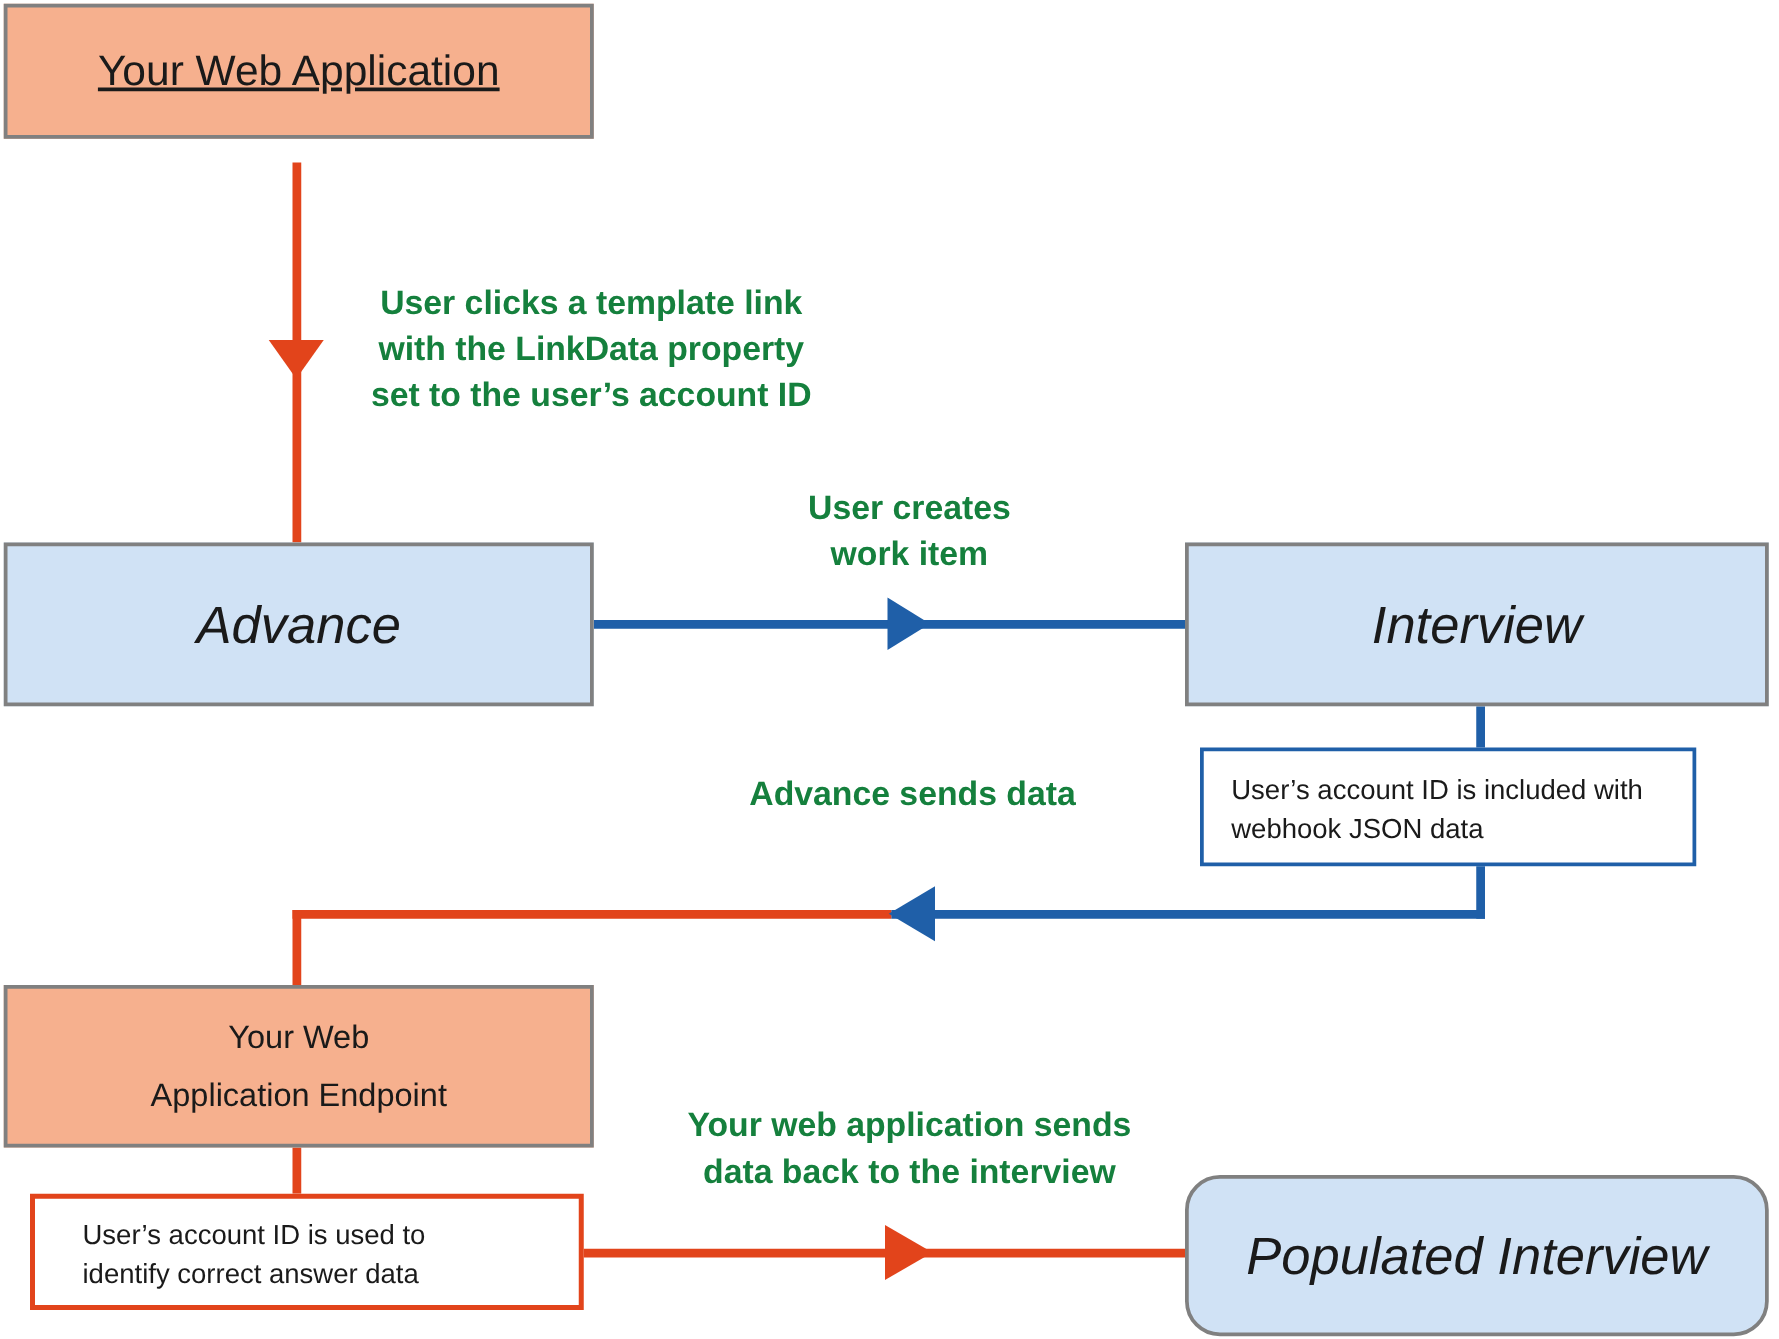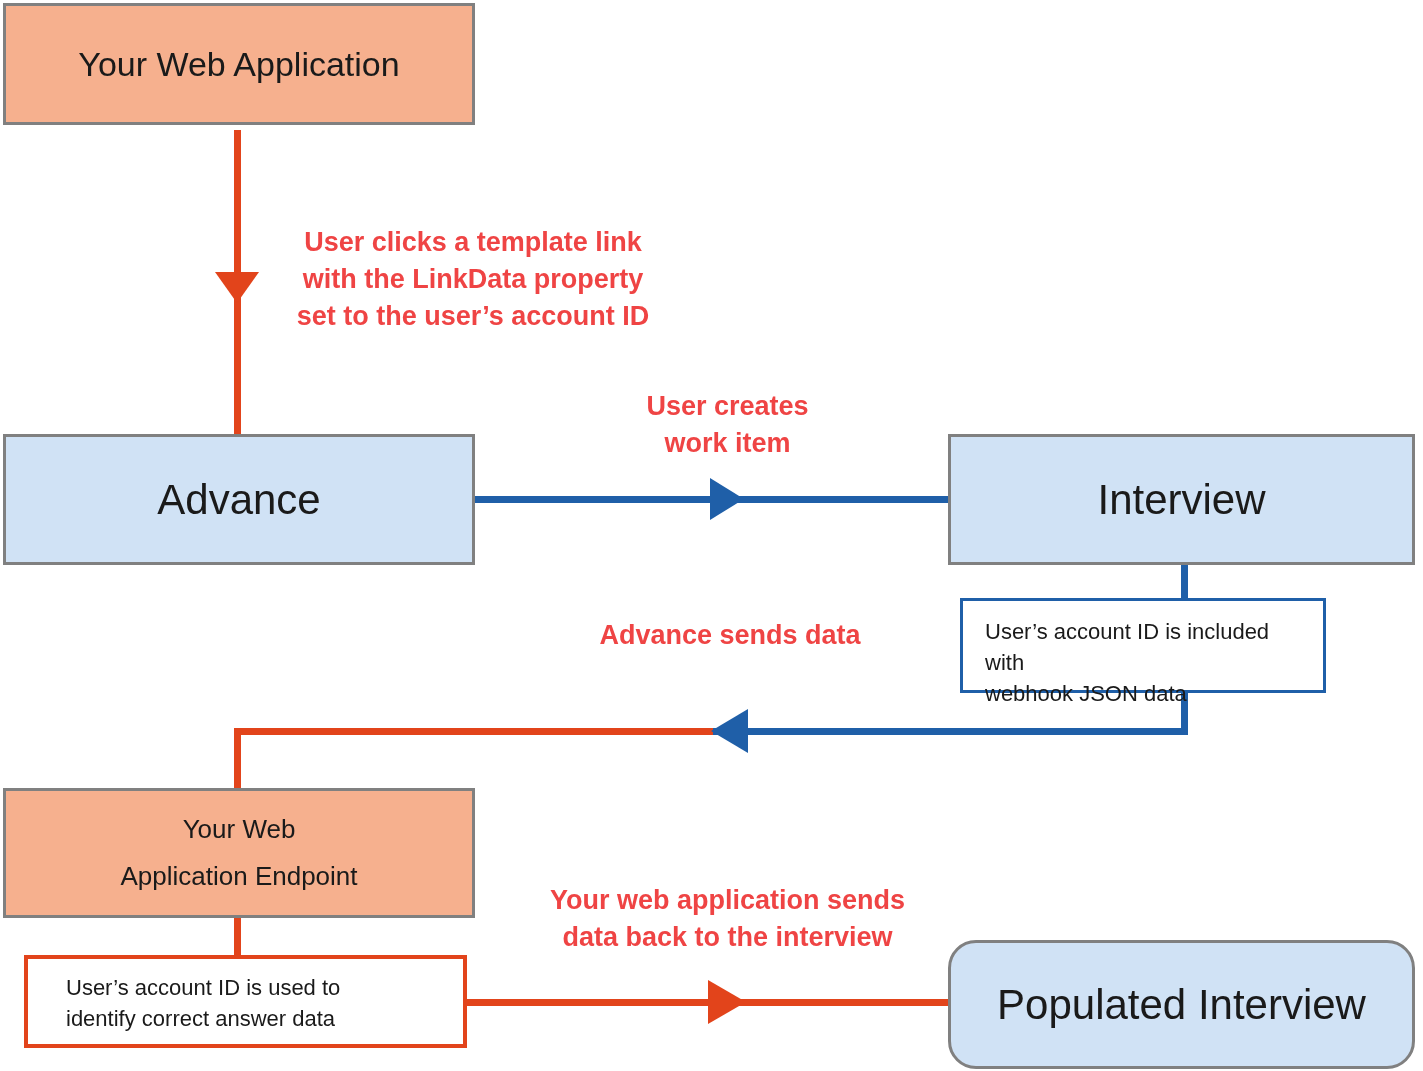--- a/index.html
+++ b/index.html
@@ -31,21 +31,21 @@
     display: flex;
     flex-direction: column;
     align-items: center;
     justify-content: center;
     text-align: center;
     color: var(--text);
   }
   .box.salmon { background: var(--box-salmon); }
   .box.blue   { background: var(--box-blue); }
   .box.f34 { font-size: 34px; }
-  .box.f42 { font-size: 42px; }
+  .box.f42 { font-size: 42px; font-style: italic; }
   .box.f33 { font-size: 26px; line-height: 47px; }
 
   .note {
     position: absolute;
     box-sizing: border-box;
     background: var(--note-background);
     font-size: 22px;
     line-height: 31px;
     color: var(--text);
   }
@@ -57,21 +57,21 @@
   .line.blue { background: var(--line-blue); }
 
   .arrowhead { position: absolute; width: 0; height: 0; }
 
   .flow-label {
     position: absolute;
     text-align: center;
     font-weight: bold;
     font-size: 27px;
     line-height: 37px;
-    color: #ef4444;
+    color: #15803d;
   }
 </style>
 </head>
 <body>
 
 <div class="diagram">
 
   <div class="line red" style="left:234px; top:130px; width:7px; height:304px;"></div>
   <div class="arrowhead" style="left:215px; top:272px; border-left:22px solid transparent; border-right:22px solid transparent; border-top:31px solid var(--line-red);"></div>
 
@@ -82,42 +82,42 @@
   <div class="line blue" style="left:713px; top:728px; width:475px; height:7px;"></div>
   <div class="line red" style="left:234px; top:728px; width:479px; height:7px;"></div>
   <div class="arrowhead" style="left:711px; top:709px; border-top:22px solid transparent; border-bottom:22px solid transparent; border-right:37px solid var(--line-blue);"></div>
   <div class="line red" style="left:234px; top:728px; width:7px; height:62px;"></div>
 
   <div class="line red" style="left:234px; top:918px; width:7px; height:37px;"></div>
 
   <div class="line red" style="left:457px; top:999px; width:491px; height:7px;"></div>
   <div class="arrowhead" style="left:708px; top:980px; border-top:22px solid transparent; border-bottom:22px solid transparent; border-left:38px solid var(--line-red);"></div>
 
-  <div class="box salmon f34" style="left:3px; top:3px; width:472px; height:122px;">
+  <div class="box salmon f34" style="left:3px; top:3px; width:472px; height:108px;text-decoration:underline;">
     <span>Your Web Application</span>
   </div>
 
   <div class="box blue f42" style="left:3px; top:434px; width:472px; height:131px;">
     <span>Advance</span>
   </div>
 
   <div class="box blue f42" style="left:948px; top:434px; width:467px; height:131px;">
     <span>Interview</span>
   </div>
 
   <div class="box salmon f33" style="left:3px; top:788px; width:472px; height:130px;">
     <span>Your Web</span>
     <span>Application Endpoint</span>
   </div>
 
   <div class="box blue f42" style="left:948px; top:940px; width:467px; height:129px;border-radius:28px;">
     <span>Populated Interview</span>
   </div>
 
-  <div class="note blue-border" style="left:960px; top:598px; width:366px; height:95px; padding:15px 12px 0 22px;">
+  <div class="note blue-border" style="left:960px; top:598px; width:397px; height:95px; padding:15px 12px 0 22px;">
     <div>User’s account ID is included with</div>
     <div>webhook JSON data</div>
   </div>
 
   <div class="note red-border" style="left:24px; top:955px; width:443px; height:93px; padding:13px 10px 0 38px;">
     <div>User’s account ID is used to</div>
     <div>identify correct answer data</div>
   </div>
 
   <div class="flow-label" style="left:263px; top:224px; width:420px;">

